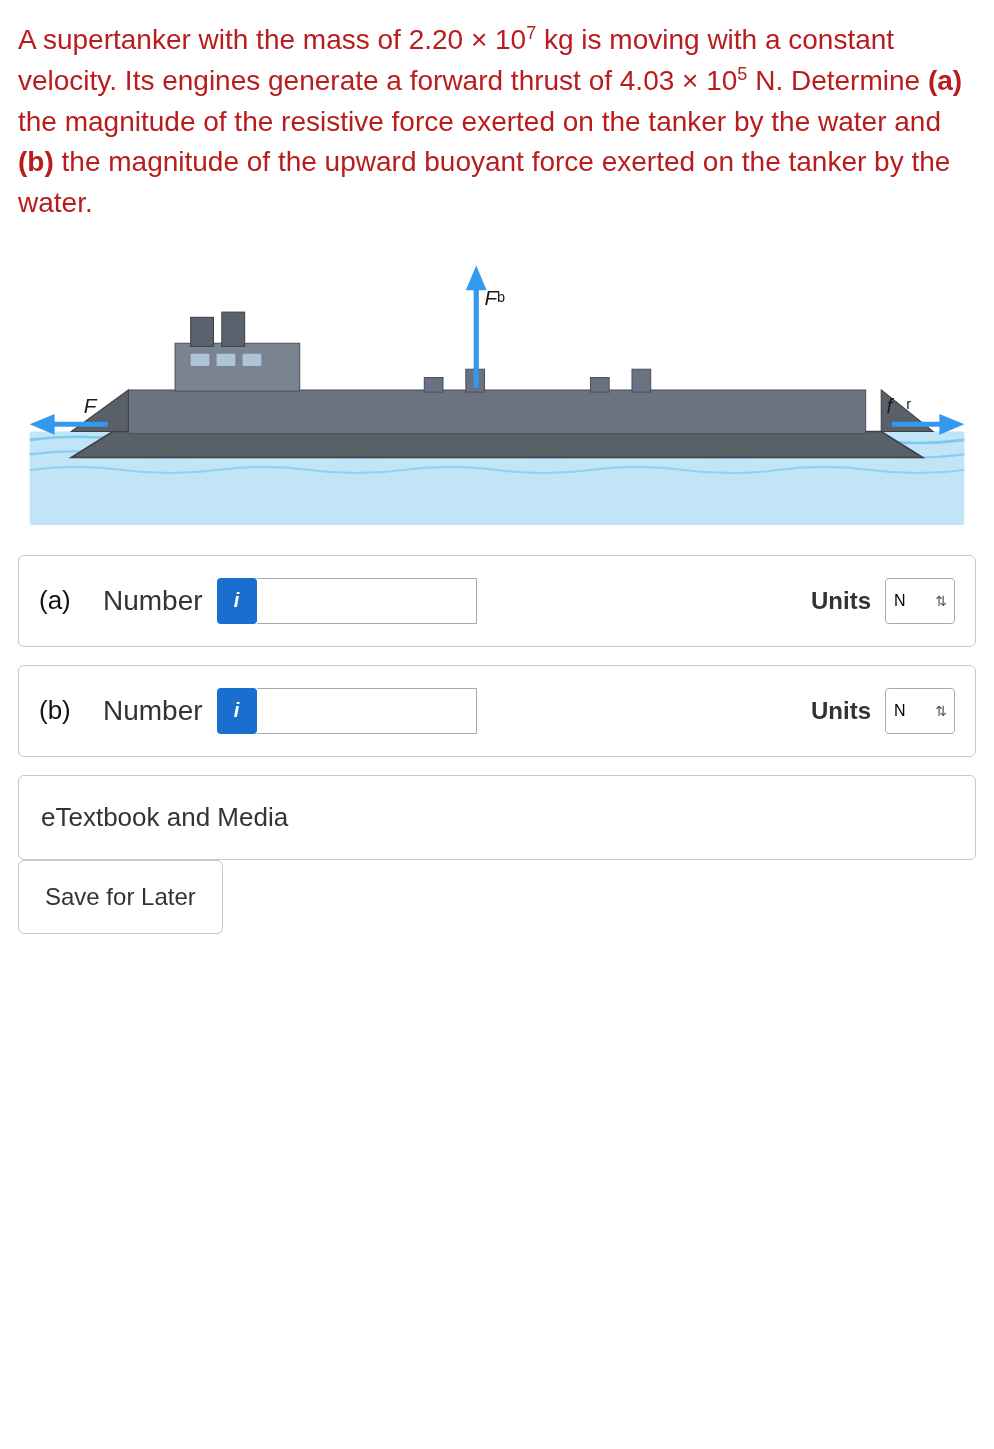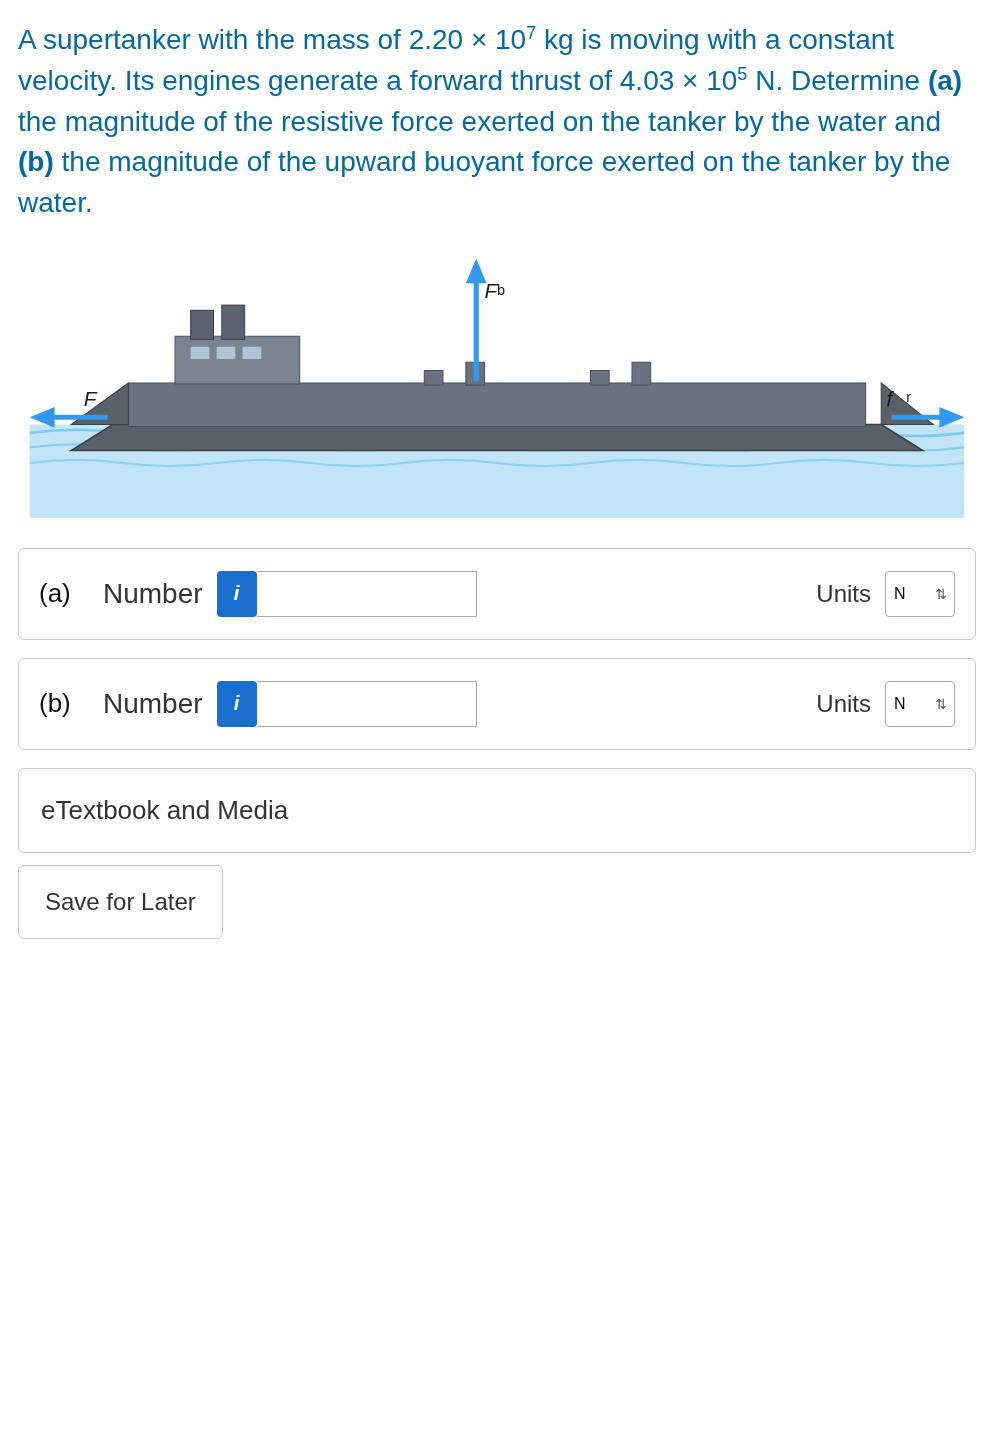--- a/index.html
+++ b/index.html
@@ -13,22 +13,22 @@
       background: #ffffff;
       width: 994px;
       min-height: 1449px;
       padding: 20px 18px;
       color: #1a1a1a;
     }
 
     .problem-text {
       font-size: 28px;
       line-height: 1.45;
-      margin-bottom: 24px;
-      color: #0369a1;
+      margin-bottom: 31px;
+      color: #b91c1c;
     }
 
     .problem-text sup {
       font-size: 18px;
     }
 
     .diagram-container {
       width: 100%;
       margin: 10px 0 30px 0;
       position: relative;
@@ -92,20 +92,21 @@
       outline: none;
       flex-shrink: 0;
     }
 
     .units-label {
       font-size: 24px;
       color: #333;
       margin-left: auto;
       min-width: 70px;
       text-align: right;
+      font-weight: bold;
     }
 
     .units-select-wrapper {
       position: relative;
       width: 70px;
       flex-shrink: 0;
     }
 
     .units-select-wrapper select {
       width: 100%;
@@ -143,21 +144,20 @@
     .etextbook-label {
       font-size: 26px;
       color: #333;
       text-align: center;
     }
 
     .save-button {
       border: 1.5px solid #c8c8c8;
       border-radius: 6px;
       padding: 22px 26px;
-      margin-top: 12px;
       background: #fff;
       font-size: 24px;
       color: #333;
       cursor: pointer;
       display: inline-block;
     }
 
     .info-input-group {
       display: flex;
       align-items: center;

